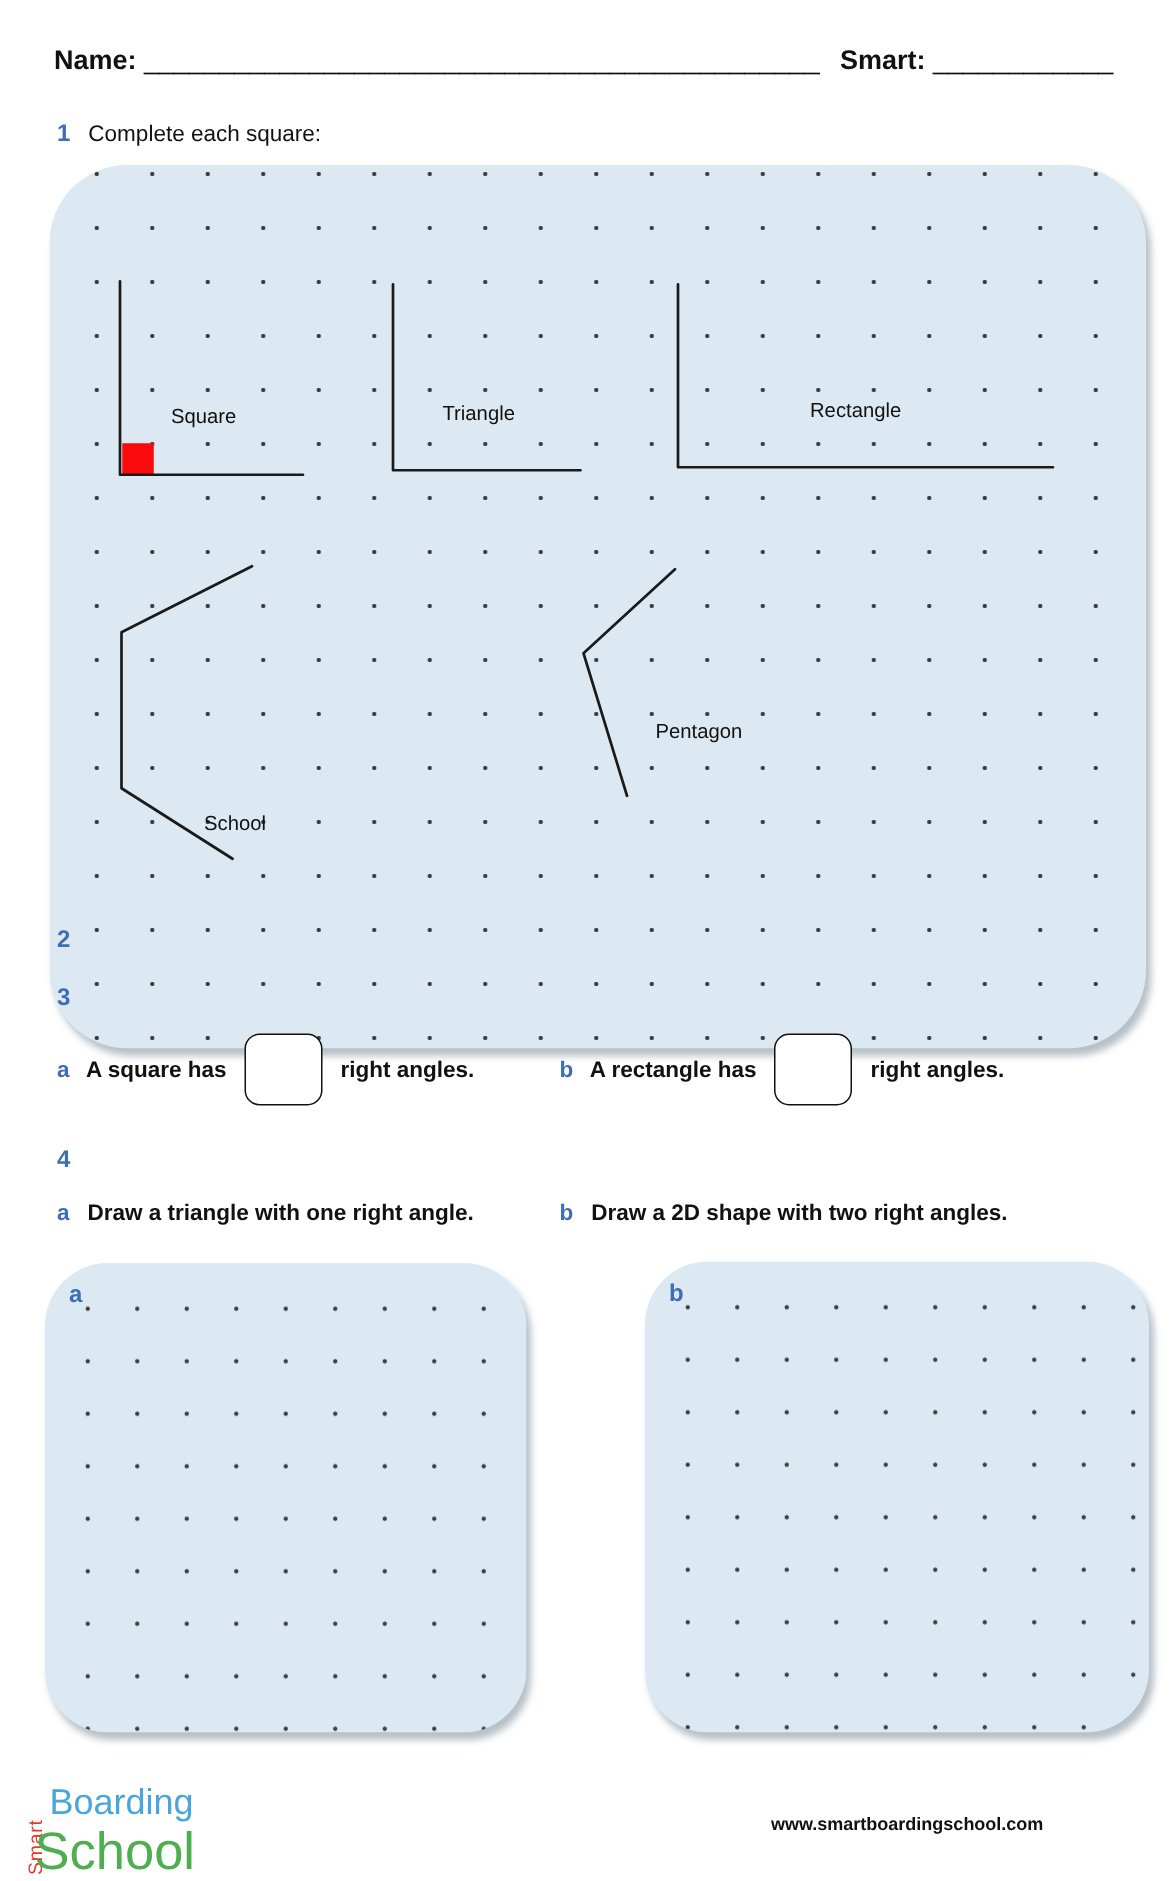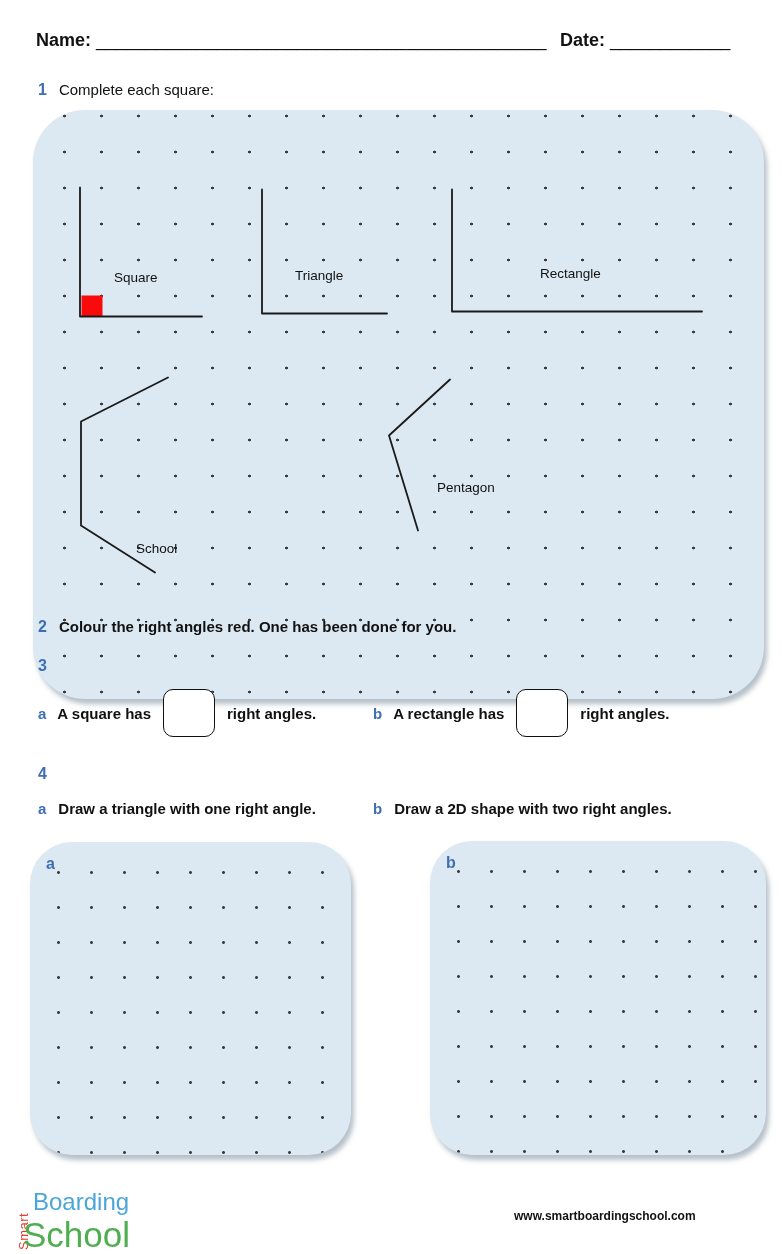--- a/index.html
+++ b/index.html
@@ -60,21 +60,21 @@
 </head>
 <body>
 
 <div class="page">
 
   <div class="abs header-group" style="left:36px; top:18px;">
     <b>Name:</b>
     <span class="blank-line">_____________________________________________</span>
   </div>
   <div class="abs header-group" style="left:560px; top:18px;">
-    <b>Date:</b>
+    <b>Smart:</b>
     <span class="blank-line">____________</span>
   </div>
 
   <div class="abs q-row" style="left:38px; top:69px;">
     <span class="qnum">1</span>
     <span>Complete each square:</span>
   </div>
 
   <div id="main-grid" class="dotpanel">
     <svg class="shapes" viewBox="0 0 731 478">
@@ -89,21 +89,20 @@
     </svg>
     <span class="shape-label" style="left:81px;  top:160px">Square</span>
     <span class="shape-label" style="left:262px; top:158px">Triangle</span>
     <span class="shape-label" style="left:507px; top:156px">Rectangle</span>
     <span class="shape-label" style="left:404px; top:370px">Pentagon</span>
     <span class="shape-label" style="left:103px; top:431px">School</span>
   </div>
 
   <div class="abs q-row q-bold" style="left:38px; top:606px;">
     <span class="qnum">2</span>
-    <span>Colour the right angles red. One has been done for you.</span>
   </div>
 
   <div class="abs qnum" style="left:38px; top:645px;">3</div>
 
   <div class="q3-group" style="left:38px;">
     <span class="qletter">a</span>
     <span>A square has</span>
     <span class="answer-box"></span>
     <span>right angles.</span>
   </div>

